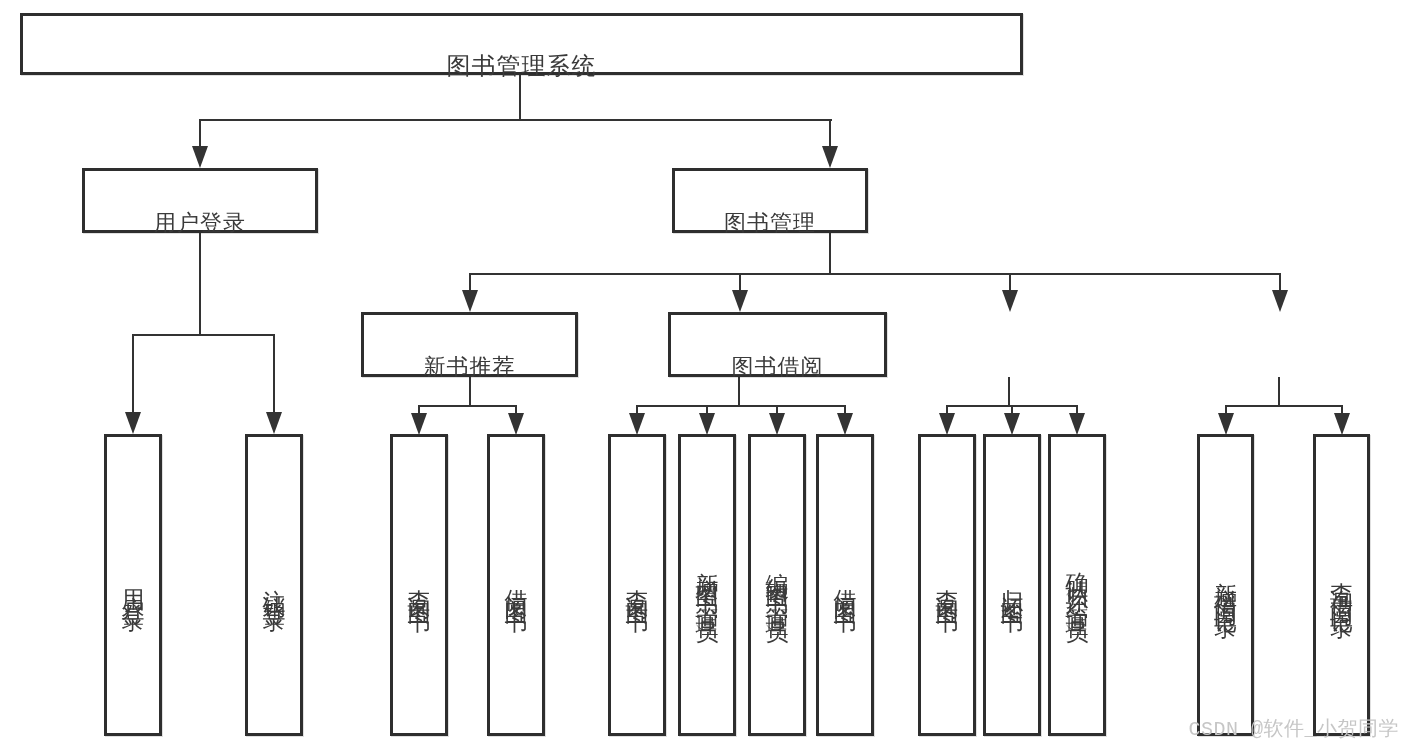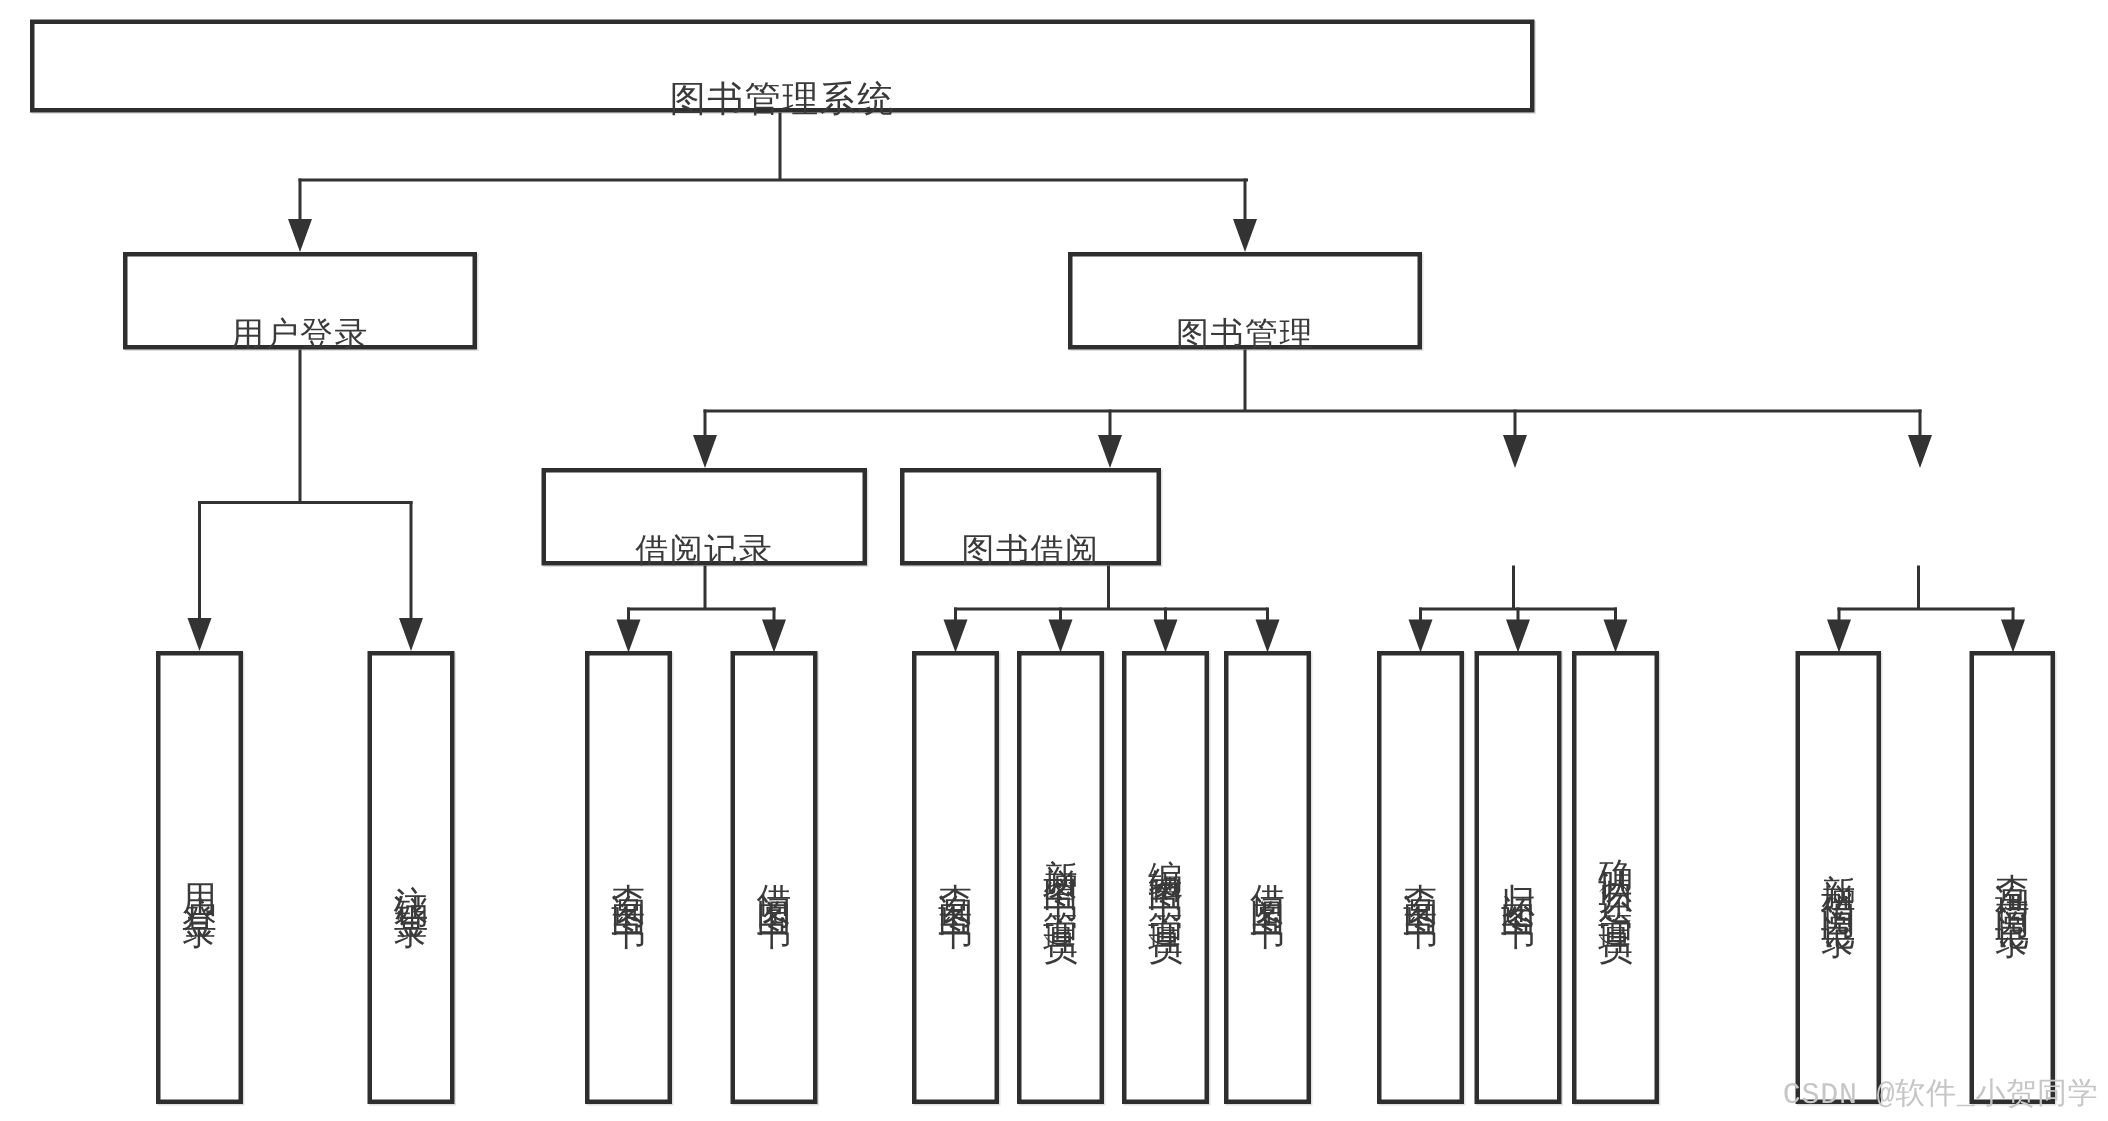--- a/index.html
+++ b/index.html
@@ -51,21 +51,21 @@
   <div class="vl" style="left:519px;top:75px;height:45px;"></div>
   <div class="hl" style="left:199px;top:119px;width:633px;"></div>
   <div class="vl" style="left:199px;top:119px;height:29px;"></div>
   <div class="ar" style="left:192px;top:146px;"></div>
   <div class="vl" style="left:829px;top:119px;height:29px;"></div>
   <div class="ar" style="left:822px;top:146px;"></div>
 
   <div class="box" style="left:82px;top:168px;width:236px;height:65px;">
     <span class="hlabel">用户登录</span>
   </div>
-  <div class="box" style="left:712px;top:168px;width:236px;height:65px;">
+  <div class="box" style="left:672px;top:168px;width:196px;height:65px;">
     <span class="hlabel">图书管理</span>
   </div>
 
   <div class="vl" style="left:199px;top:233px;height:102px;"></div>
   <div class="hl" style="left:132px;top:334px;width:143px;"></div>
   <div class="vl" style="left:132px;top:334px;height:80px;"></div>
   <div class="ar" style="left:125px;top:412px;"></div>
   <div class="vl" style="left:273px;top:334px;height:80px;"></div>
   <div class="ar" style="left:266px;top:412px;"></div>
 
@@ -74,23 +74,23 @@
   <div class="vl" style="left:469px;top:273px;height:19px;"></div>
   <div class="ar" style="left:462px;top:290px;"></div>
   <div class="vl" style="left:739px;top:273px;height:19px;"></div>
   <div class="ar" style="left:732px;top:290px;"></div>
   <div class="vl" style="left:1009px;top:273px;height:19px;"></div>
   <div class="ar" style="left:1002px;top:290px;"></div>
   <div class="vl" style="left:1279px;top:273px;height:19px;"></div>
   <div class="ar" style="left:1272px;top:290px;"></div>
 
   <div class="box" style="left:361px;top:312px;width:217px;height:65px;">
-    <span class="hlabel">借阅记录</span>
+    <span class="hlabel">新书推荐</span>
   </div>
-  <div class="box" style="left:600px;top:312px;width:174px;height:65px;">
+  <div class="box" style="left:668px;top:312px;width:219px;height:65px;">
     <span class="hlabel">图书借阅</span>
   </div>
 
   <div class="vl" style="left:469px;top:377px;height:29px;"></div>
   <div class="hl" style="left:418px;top:405px;width:99px;"></div>
   <div class="vl" style="left:418px;top:405px;height:10px;"></div>
   <div class="ar" style="left:411px;top:413px;"></div>
   <div class="vl" style="left:515px;top:405px;height:10px;"></div>
   <div class="ar" style="left:508px;top:413px;"></div>
 

